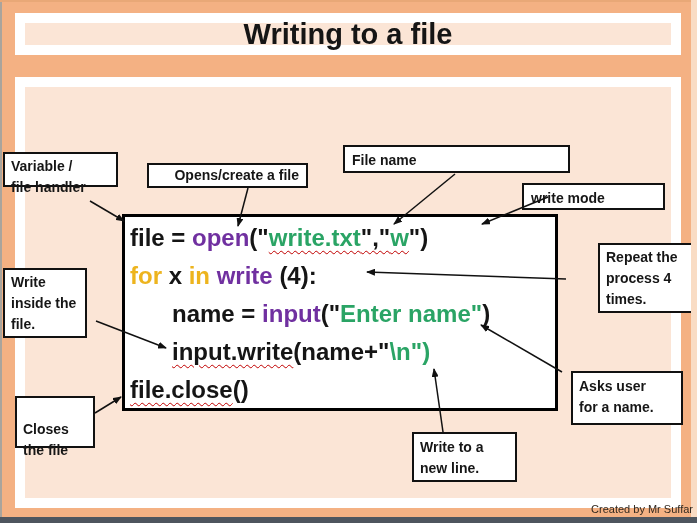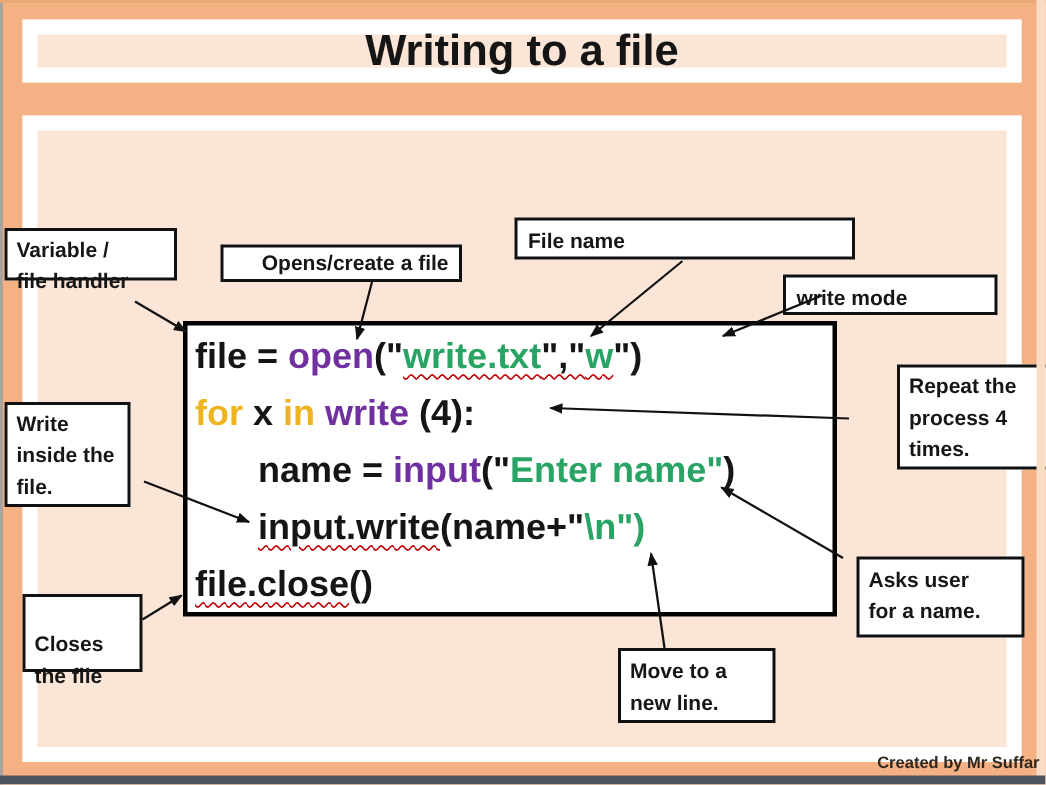--- a/index.html
+++ b/index.html
@@ -56,21 +56,21 @@
   .co-writeinside{left:3px;top:268px;width:84px;height:70px;}
   .co-asksuser{left:559px;top:371px;width:112px;height:54px;padding:3px 6px;margin-left:12px;}
   .co-closes{left:15px;top:396px;width:80px;height:52px;padding:21px 6px;}
   .co-moveline{left:412px;top:432px;width:105px;height:50px;padding:3px 6px;}
 
   .arrow-layer{position:absolute;left:0;top:0;width:697px;height:523px;z-index:4;pointer-events:none;}
   .arrow-layer line{stroke:#111;stroke-width:1.5;}
 
   .credit{
     position:absolute;right:4px;top:503px;z-index:8;
-    font-size:11px;font-weight:bold;color:#30271e;
+    font-size:11px;font-weight:normal;color:#30271e;
   }
 </style>
 </head>
 <body>
 
 <div id="stage">
 
   <div class="panel title-panel">
     <div class="title-text">Writing to a file</div>
   </div>
@@ -95,21 +95,21 @@
   <div class="callout co-repeat">Repeat the
 process 4
 times.</div>
   <div class="callout co-writeinside">Write
 inside the
 file.</div>
   <div class="callout co-asksuser">Asks user
 for a name.</div>
   <div class="callout co-closes">Closes
 the file</div>
-  <div class="callout co-moveline">Move to a
+  <div class="callout co-moveline">Write to a
 new line.</div>
 
   <svg class="arrow-layer" viewBox="0 0 697 523" xmlns="http://www.w3.org/2000/svg">
     <defs>
       <marker id="ah" markerWidth="9" markerHeight="7" refX="8" refY="3.5" orient="auto" markerUnits="userSpaceOnUse">
         <path d="M0,0 L9,3.5 L0,7 Z" fill="#111"></path>
       </marker>
     </defs>
     <line x1="90" y1="201" x2="124" y2="221" marker-end="url(#ah)"></line>
     <line x1="248" y1="188" x2="238" y2="226" marker-end="url(#ah)"></line>

